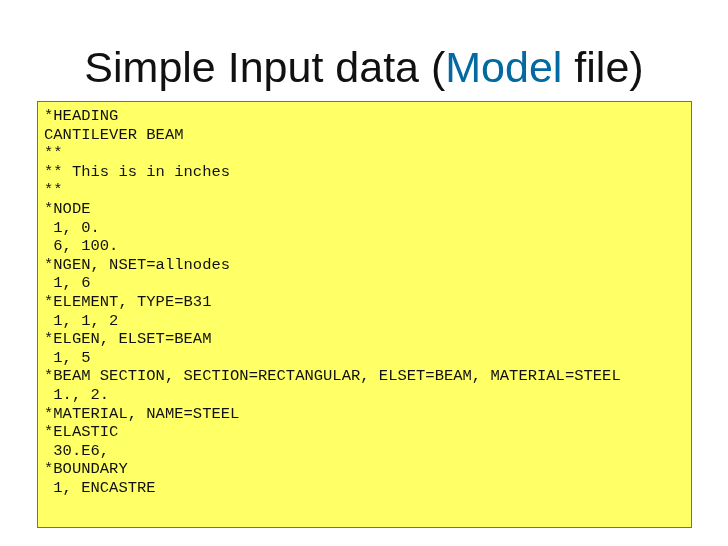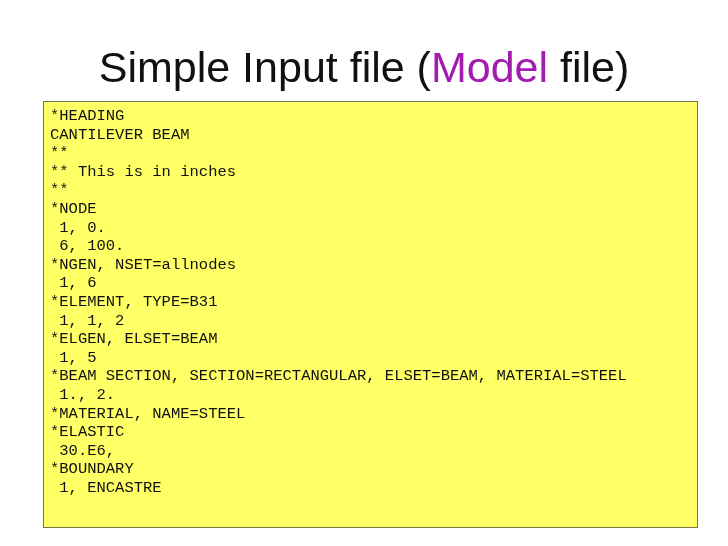--- a/index.html
+++ b/index.html
@@ -22,49 +22,48 @@
     width: 100%;
     text-align: center;
     font-size: 43px;
     font-weight: 400;
     line-height: 1.15;
     color: #111111;
     white-space: nowrap;
     letter-spacing: 0px;
   }
   .slide-title .highlight {
-    color: #a21caf;
+    color: #0369a1;
   }
   .code-box {
     position: absolute;
     left: 37px;
     top: 101px;
     width: 653px;
     height: 425px;
     background: #FFFF66;
     border: 1px solid #75754B;
     box-sizing: content-box;
-    margin-left: 6px;
   }
   .code-box pre {
     margin: 0;
     padding: 5px 6px;
     font-family: "Liberation Mono", "DejaVu Sans Mono", monospace;
     font-size: 15.5px;
     line-height: 18.6px;
     color: #111111;
     white-space: pre;
   }
 </style>
 </head>
 <body>
 
 <div class="slide">
 
-  <h1 class="slide-title"><span>Simple Input file (</span><span class="highlight">Model</span><span> file)</span></h1>
+  <h1 class="slide-title"><span>Simple Input data (</span><span class="highlight">Model</span><span> file)</span></h1>
 
   <div class="code-box">
     <pre>*HEADING
 CANTILEVER BEAM
 **
 ** This is in inches
 **
 *NODE
  1, 0.
  6, 100.

